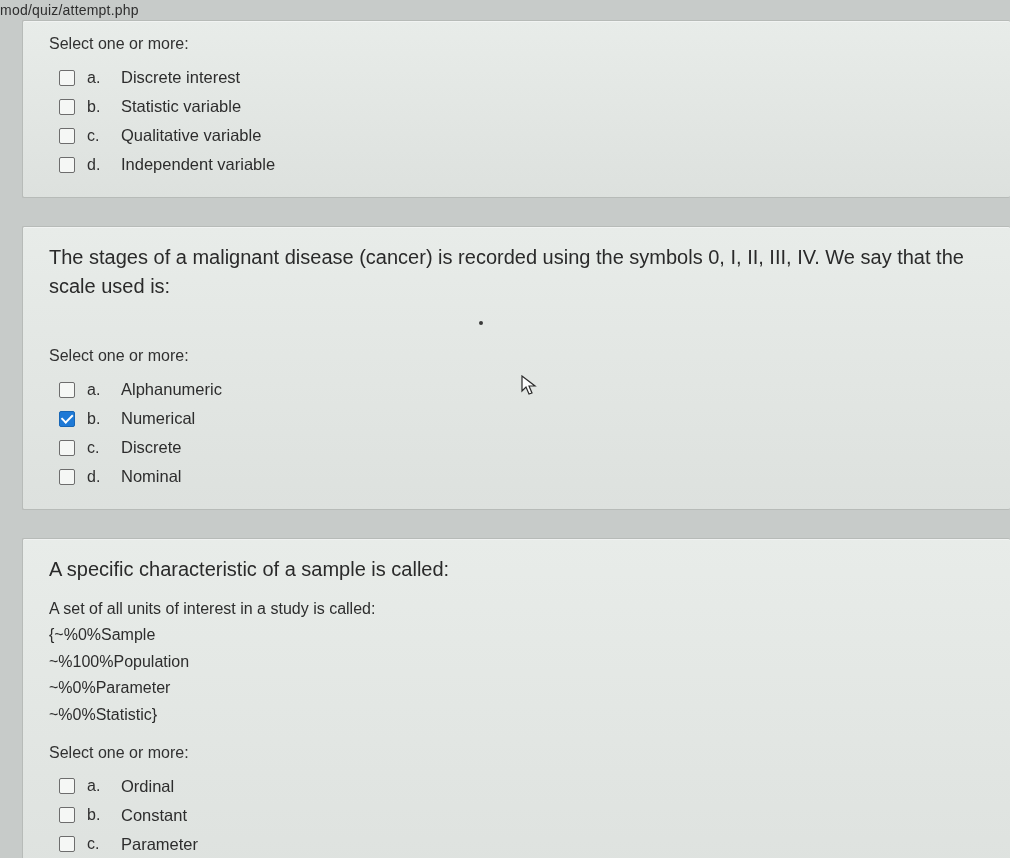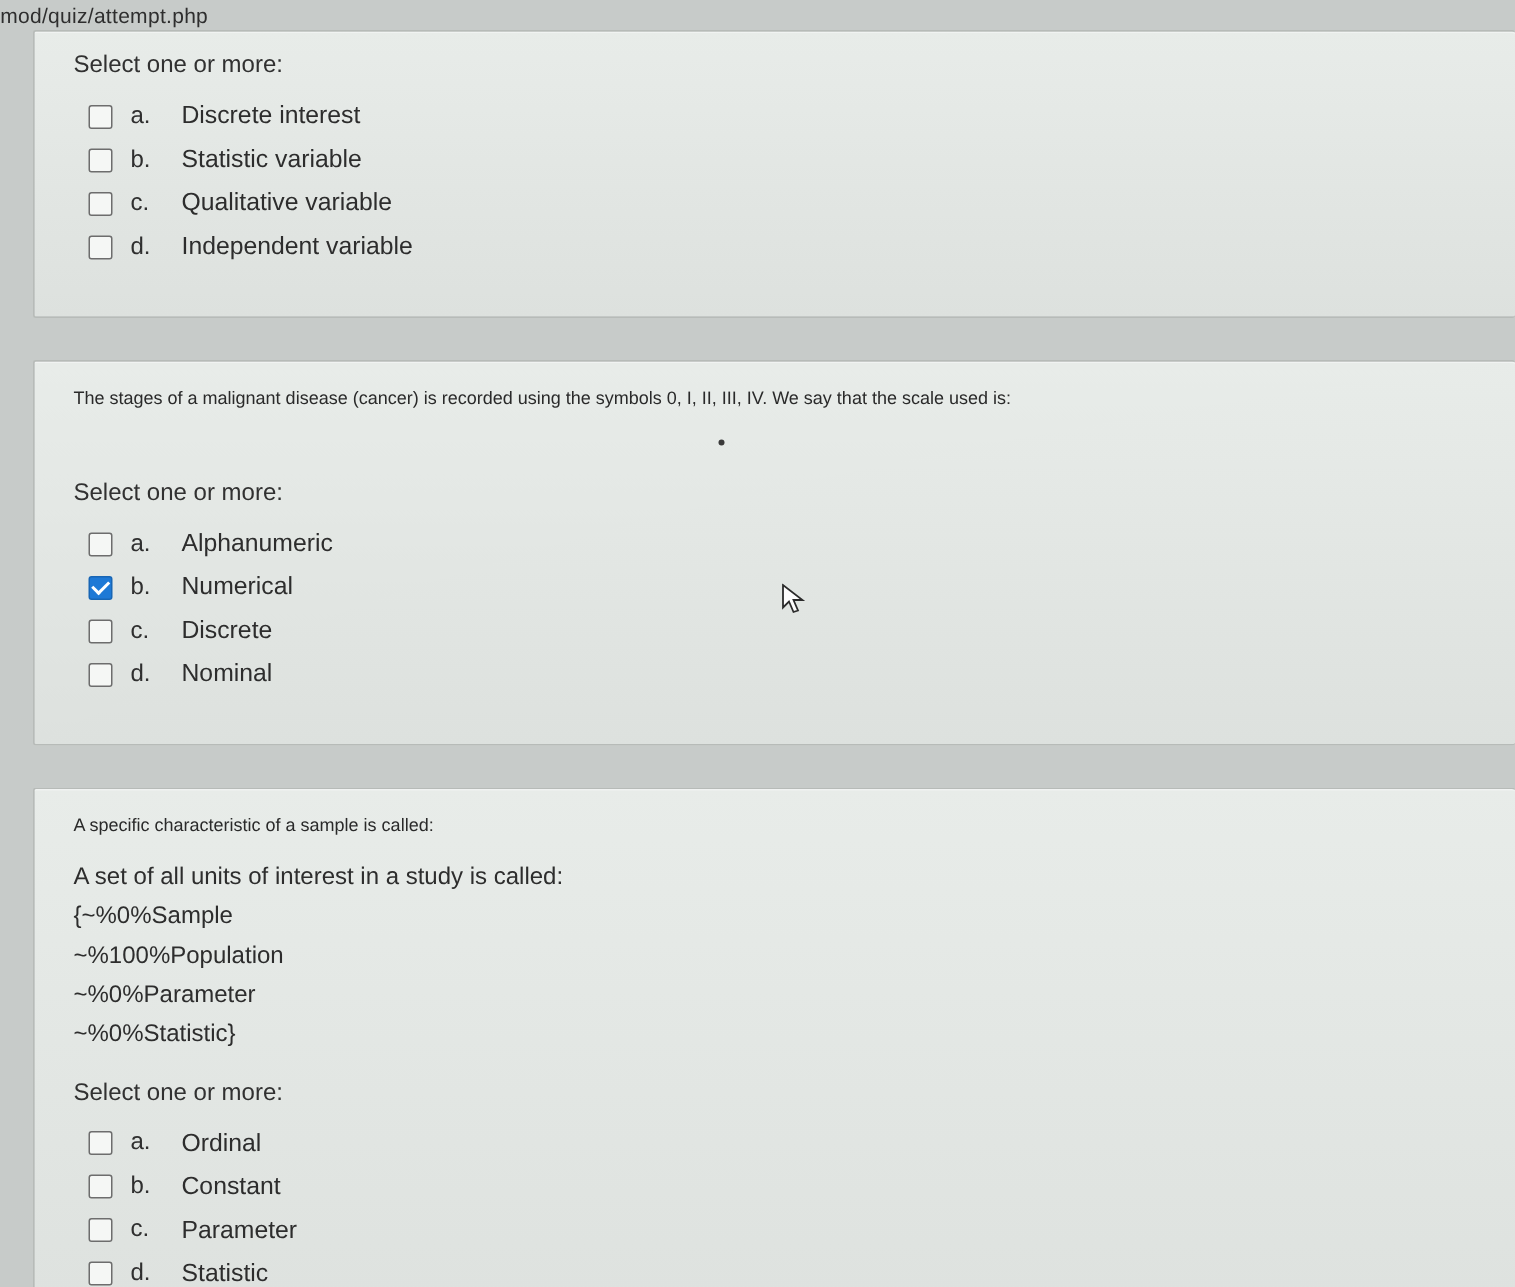--- a/index.html
+++ b/index.html
@@ -18,26 +18,26 @@
     letter-spacing: 0.2px;
   }
   .page {
     padding: 0 0 30px 22px;
   }
   .question-card {
     background: linear-gradient(180deg, #e8ece9 0%, #dde1de 100%);
     border: 1px solid #b7bbb8;
     border-right: none;
     margin: 0 0 28px 0;
-    padding: 14px 18px 32px 26px;
+    padding: 14px 18px 18px 26px;
     border-radius: 2px;
     box-shadow: inset 0 1px 0 rgba(255,255,255,0.4);
   }
   .q-text {
-    font-size: 12px;
+    font-size: 20px;
     color: #2a2a2a;
     margin: 2px 0 10px 0;
     line-height: 1.45;
   }
   .prompt {
     font-size: 16px;
     color: #313131;
     margin: 18px 0 10px 0;
   }
   .options {

